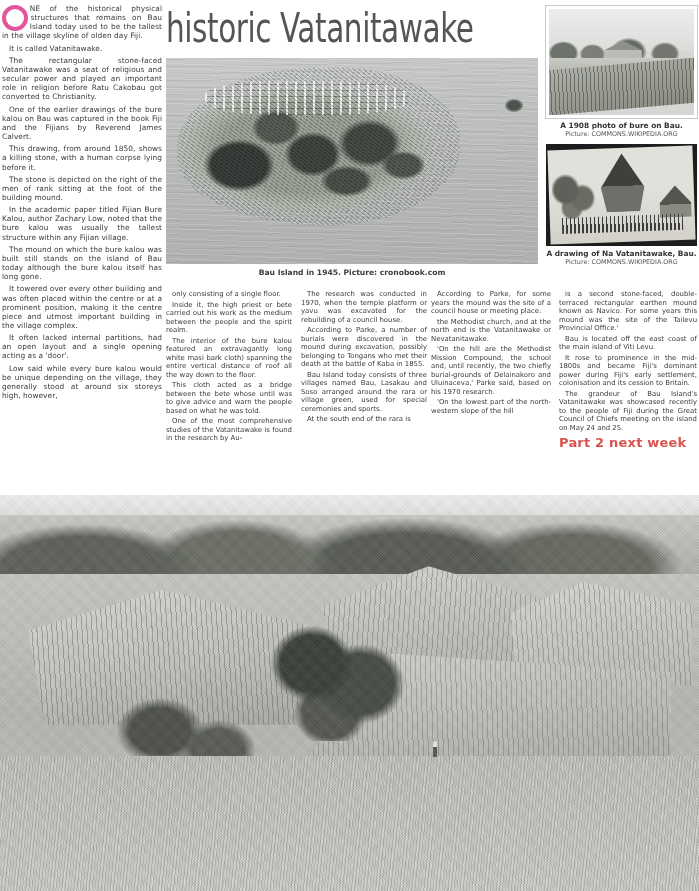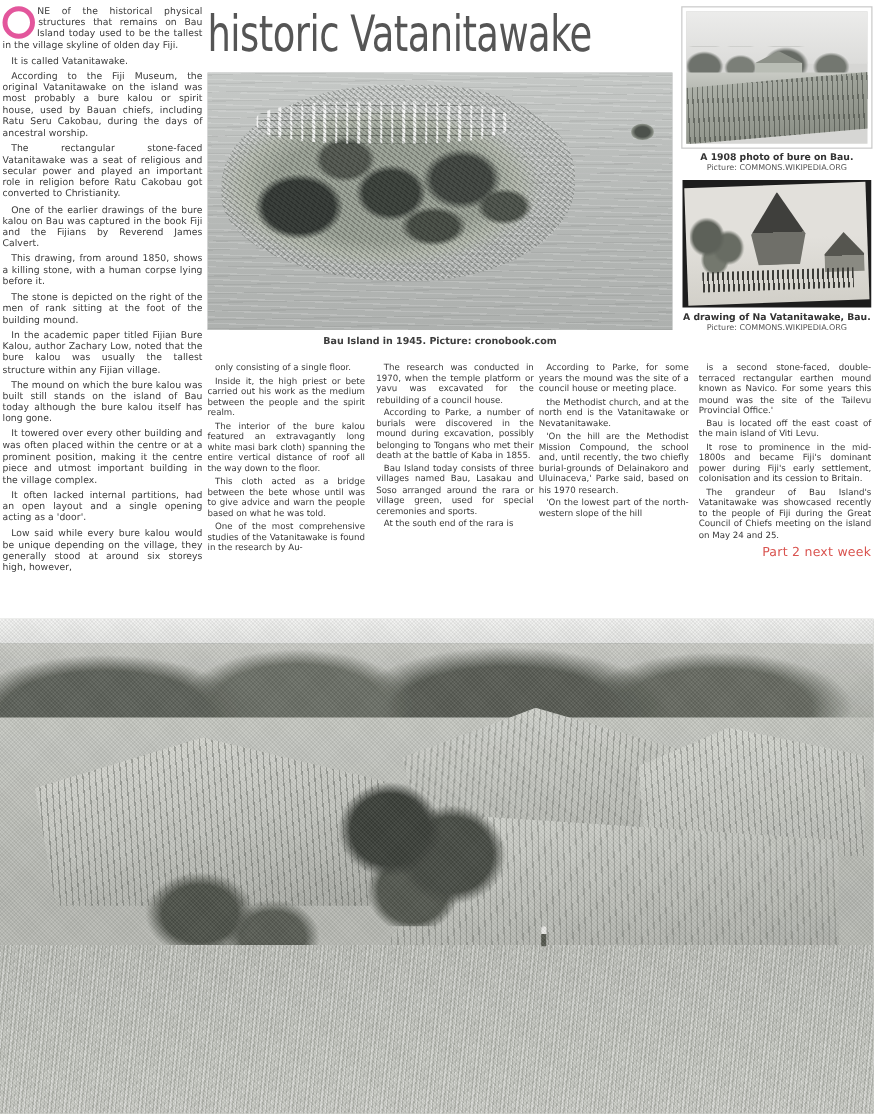--- a/index.html
+++ b/index.html
@@ -192,23 +192,22 @@
     text-align:justify;
     text-indent:6px;
     color:#3a3a3a;
   }
   .col.c2{left:164px;width:126px;}
   .col.c3{left:299px;width:126px;}
   .col.c4{left:429px;width:120px;}
   .col.c5{left:557px;width:138px;}
   .part2{
     margin-top:7px;
-    text-align:right;
-    font-size:10px;
-    font-weight:normal;
+    font-size:13px;
+    font-weight:bold;
     color:#d9534f;
     letter-spacing:0.2px;
   }
 
   
   .bottom{
     position:absolute;left:0;top:495px;width:699px;height:396px;
     overflow:hidden;
     background:#b8bab4;
   }
@@ -295,21 +294,20 @@
 </head>
 <body>
 
 <div class="page">
 
   <div class="top">
 
     <div class="lead-col">
       <p class="first"><span class="dropcap"></span><span>NE of the historical physical structures that remains on Bau Island today used to be the tallest in the village skyline of olden day Fiji.</span></p>
       <p>It is called Vatanitawake.</p>
-      <p>According to the Fiji Museum, the original Vatanitawake on the island was most probably a bure kalou or spirit house, used by Bauan chiefs, including Ratu Seru Cakobau, during the days of ancestral worship.</p>
       <p>The rectangular stone-faced Vatanitawake was a seat of religious and secular power and played an important role in religion before Ratu Cakobau got converted to Christianity.</p>
       <p>One of the earlier drawings of the bure kalou on Bau was captured in the book Fiji and the Fijians by Reverend James Calvert.</p>
       <p>This drawing, from around 1850, shows a killing stone, with a human corpse lying before it.</p>
       <p>The stone is depicted on the right of the men of rank sitting at the foot of the building mound.</p>
       <p>In the academic paper titled Fijian Bure Kalou, author Zachary Low, noted that the bure kalou was usually the tallest structure within any Fijian village.</p>
       <p>The mound on which the bure kalou was built still stands on the island of Bau today although the bure kalou itself has long gone.</p>
       <p>It towered over every other building and was often placed within the centre or at a prominent position, making it the centre piece and utmost important building in the village complex.</p>
       <p>It often lacked internal partitions, had an open layout and a single opening acting as a 'door'.</p>
       <p>Low said while every bure kalou would be unique depending on the village, they generally stood at around six storeys high, however,</p>
     </div>

